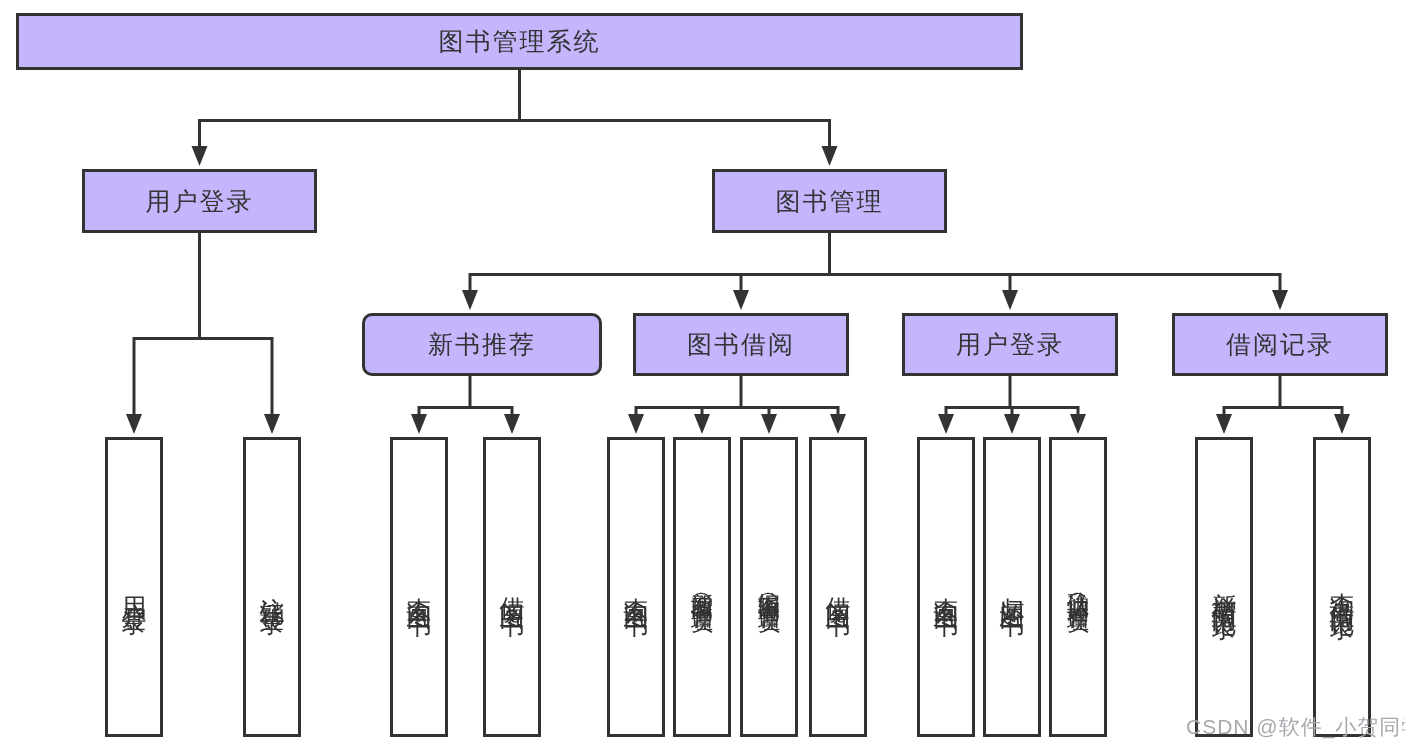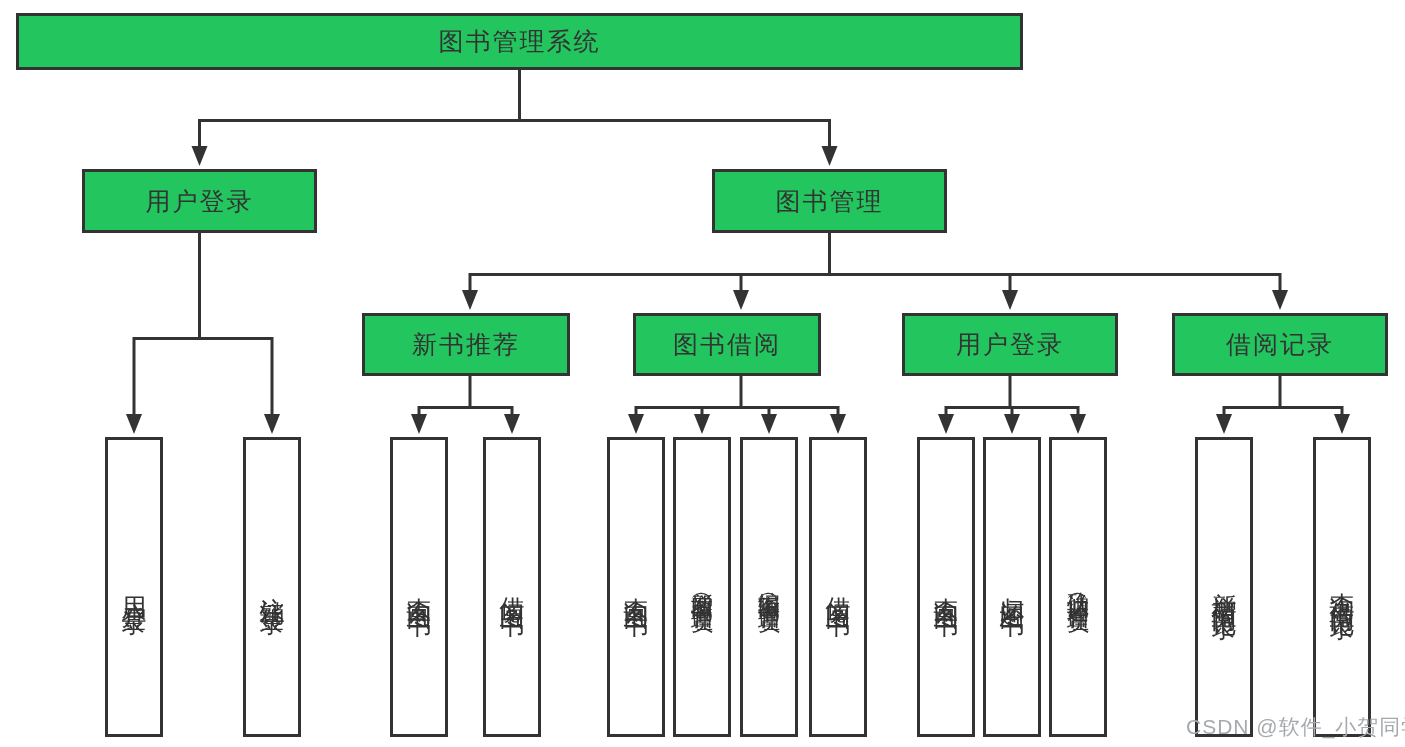--- a/index.html
+++ b/index.html
@@ -14,21 +14,21 @@
   #wires {
     position: absolute;
     left: 0; top: 0;
     width: 1405px; height: 747px;
     z-index: 1;
   }
   .hbox {
     position: absolute;
     box-sizing: border-box;
     border: 3px solid #333333;
-    background: #22c55e;
+    background: #c4b5fd;
     display: flex;
     align-items: center;
     justify-content: center;
     font-size: 25px;
     letter-spacing: 2px;
     color: #333333;
     z-index: 2;
   }
   .vbox {
     position: absolute;
@@ -166,24 +166,24 @@
     <span>图书管理系统</span>
   </div>
 
   <div class="hbox" style="left:82px; top:169px; width:235px; height:64px;">
     <span>用户登录</span>
   </div>
   <div class="hbox" style="left:712px; top:169px; width:235px; height:64px;align-items:center;">
     <span>图书管理</span>
   </div>
 
-  <div class="hbox" style="left:362px; top:313px; width:208px; height:63px;">
+  <div class="hbox" style="left:362px; top:313px; width:240px; height:63px;border-radius:10px;">
     <span>新书推荐</span>
   </div>
-  <div class="hbox" style="left:633px; top:313px; width:188px; height:63px;">
+  <div class="hbox" style="left:633px; top:313px; width:216px; height:63px;">
     <span>图书借阅</span>
   </div>
   <div class="hbox" style="left:902px; top:313px; width:216px; height:63px;">
     <span>用户登录</span>
   </div>
   <div class="hbox" style="left:1172px; top:313px; width:216px; height:63px;text-align:right;">
     <span>借阅记录</span>
   </div>
 
   <div class="vbox" style="left:105px;">

